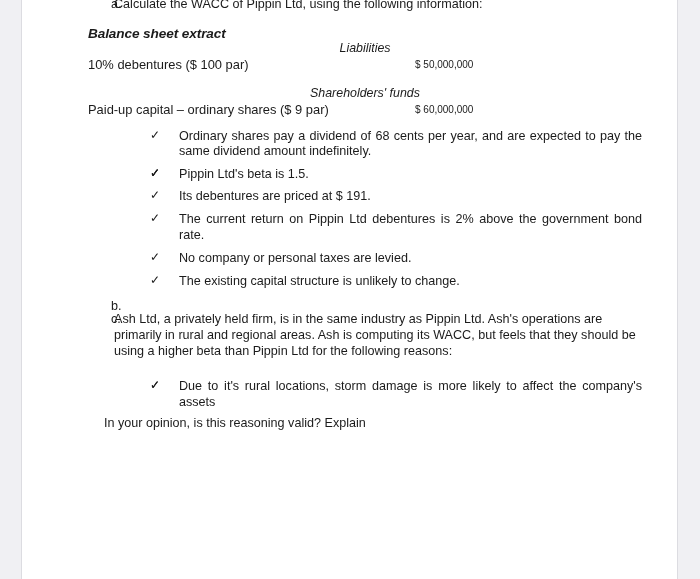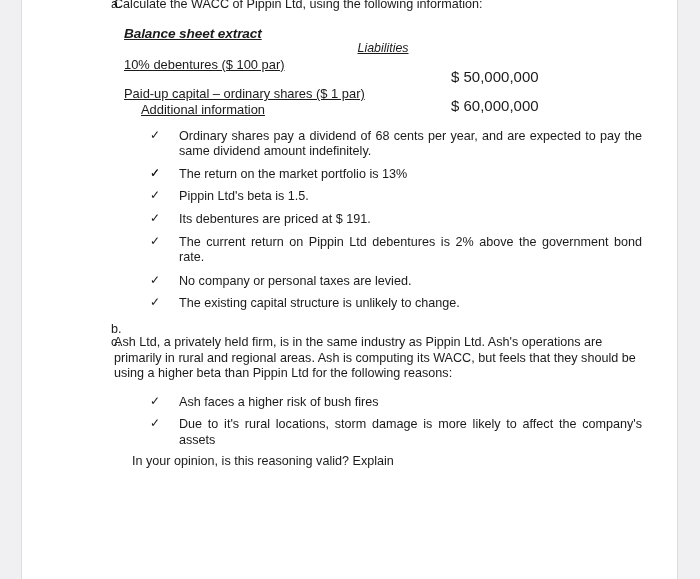--- a/index.html
+++ b/index.html
@@ -64,45 +64,44 @@
   }
   .q-body {
     text-align: justify;
     text-justify: inter-word;
   }
 
   .indent-first { text-indent: 14px; }
 
   
   .bs-block {
-    padding-left: 102px;
-    padding-right: 37px;
-    text-decoration: underline;
+    padding-left: 66px;
+    padding-right: 37px;
   }
   .bs-title {
     font-weight: bold;
     font-style: italic;
     font-size: 13.6px;
     letter-spacing: -0.1px;
   }
   .bs-sub {
     font-style: italic;
     font-size: 12.4px;
     text-align: center;
   }
   .bs-row {
     position: relative;
     font-size: 12.9px;
   }
   .bs-amount {
     position: absolute;
     left: 327px;
-    top: 12px;
+    top: 0;
     white-space: nowrap;
-    font-size: 15px;
+    font-size: 10px;
   }
   .bs-addl {
     padding-left: 17px;
     font-size: 12.9px;
   }
 
   
   .checklist {
     margin: 0;
     padding: 0;
@@ -120,21 +119,21 @@
   }
   .check-mark {
     position: absolute;
     left: 128px;
     top: -1px;
     font-size: 12px;
     line-height: 15.6px;
   }
 
   .plain-line {
-    padding-left: 110px;
+    padding-left: 82px;
     padding-right: 37px;
   }
   .sp6  { height: 6px; }
   .sp10 { height: 10px; }
   .sp11 { height: 11px; }
   .sp13 { height: 13px; }
   .sp14 { height: 14px; }
 </style>
 </head>
 <body>
@@ -155,40 +154,39 @@
     <div class="bs-block">
       <div class="bs-title">Balance sheet extract</div>
       <div class="bs-sub">Liabilities</div>
       <div class="bs-row">
         <span>10% debentures ($ 100 par)</span>
         <span class="bs-amount">$ 50,000,000</span>
       </div>
 
       <div class="sp14"></div>
 
+      <div class="bs-sub">Shareholders' funds</div>
       <div class="bs-row">
-        <span>Paid-up capital – ordinary shares ($ 1 par)</span>
+        <span>Paid-up capital – ordinary shares ($ 9 par)</span>
         <span class="bs-amount">$ 60,000,000</span>
       </div>
-      <div class="bs-addl">Additional information</div>
     </div>
 
     <div class="sp11"></div>
 
     <ul class="checklist">
       <li class="check-item">
         <span class="check-mark">✓</span>
         <span>Ordinary shares pay a dividend of 68 cents per year, and are expected to pay the same dividend amount indefinitely.</span>
       </li>
       <li class="check-item single" style="margin-top:7px;">
         <span class="check-mark">✓</span>
       </li>
       <li class="check-item single" style="margin-top:7px;">
         <span class="check-mark">✓</span>
-        <span>The return on the market portfolio is 13%</span>
       </li>
       <li class="check-item single" style="margin-top:7px;">
         <span class="check-mark">✓</span>
         <span>Pippin Ltd's beta is 1.5.</span>
       </li>
       <li class="check-item single" style="margin-top:7px;">
         <span class="check-mark">✓</span>
         <span>Its debentures are priced at $ 191.</span>
       </li>
       <li class="check-item" style="margin-top:7px;">
@@ -216,21 +214,20 @@
     <div class="q">
       <span class="q-label">c.</span>
       <span class="q-body indent-first">Ash Ltd, a privately held firm, is in the same industry as Pippin Ltd.  Ash's operations are primarily in rural and regional areas.  Ash is computing its WACC, but feels that they should be using a higher beta than Pippin Ltd for the following reasons:</span>
     </div>
 
     <div class="sp13"></div>
 
     <ul class="checklist">
       <li class="check-item single">
         <span class="check-mark">✓</span>
-        <span>Ash faces a higher risk of bush fires</span>
       </li>
       <li class="check-item" style="margin-top:7px;">
         <span class="check-mark">✓</span>
         <span>Due to it's rural locations, storm damage is more likely to affect the company's assets</span>
       </li>
     </ul>
 
     <div class="sp6"></div>
 
     <div class="plain-line">In your opinion, is this reasoning valid? Explain</div>

